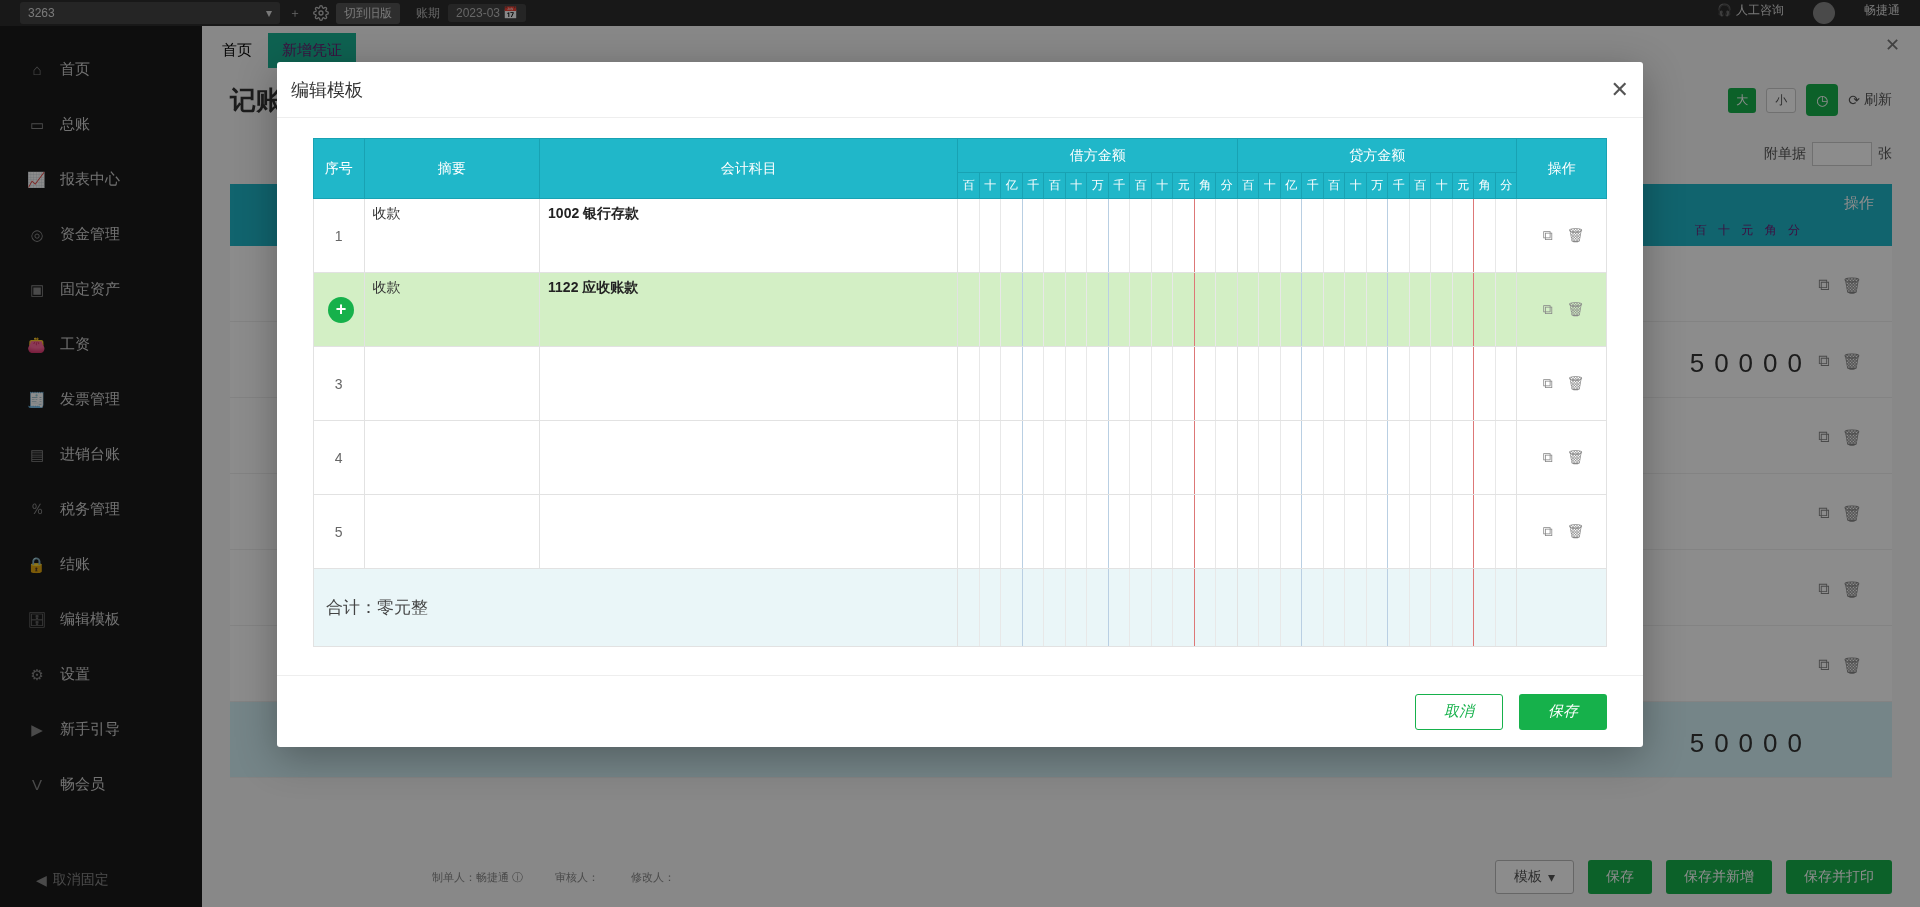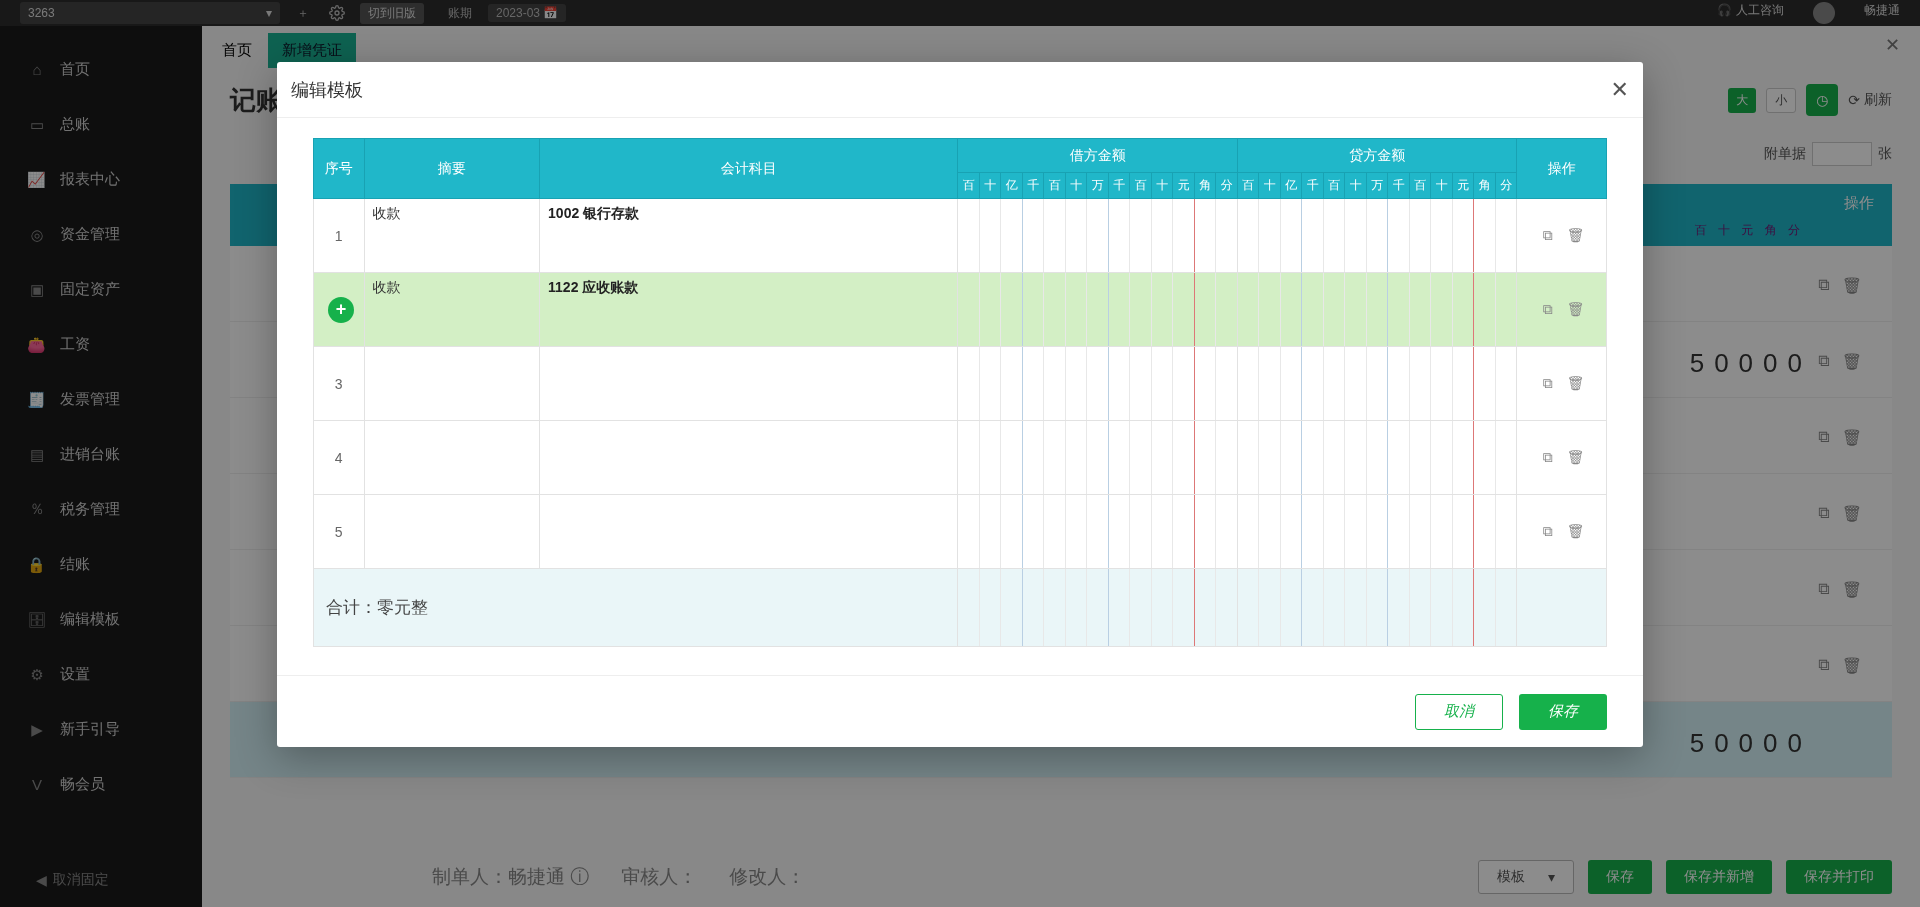--- a/index.html
+++ b/index.html
@@ -3,39 +3,39 @@
 <meta charset="utf-8">
 <style>
 * { margin: 0; padding: 0; box-sizing: border-box; font-family: "Microsoft YaHei", Arial, sans-serif; }
 html, body { width: 100%; height: 100%; }
 body { background: #f0f0f0; overflow: hidden; position: relative; }
 
 
 .bg-root { width: 1920px; height: 907px; position: relative; }
 
 .topbar { height: 26px; background: #2c2c2c; color: #ddd; display: flex; align-items: center; padding: 0 20px; font-size: 12px; position: relative; }
-.topbar .left { display: flex; align-items: center; gap: 12px; color: #bbb; }
+.topbar .left { display: flex; align-items: center; gap: 4px; color: #bbb; }
 .topbar .select { width: 260px; height: 22px; background: #444; border-radius: 3px; display: flex; align-items: center; padding: 0 8px; color: #ddd; font-size: 12px; justify-content: space-between; }
 .topbar .iconbtn { width: 22px; height: 22px; display: inline-flex; align-items: center; justify-content: center; color: #bbb; }
 .topbar .switch-btn { padding: 2px 8px; background: #555; border-radius: 3px; color: #ddd; }
 .topbar .period-label { margin-left: 12px; }
 .topbar .period-val { padding: 2px 8px; background: #444; border-radius: 3px; margin-left: 4px; }
 .topbar .right { margin-left: auto; display: flex; gap: 29px; }
 .topbar .avatar { width: 22px; height: 22px; border-radius: 50%; background: #888; }
 
 .main { display: flex; height: calc(907px - 26px); }
 
 .sidebar { width: 202px; background: #1b1b1b; color: #cfcfcf; font-size: 15px; display: flex; flex-direction: column; padding-top: 16px; position: relative; }
 .sidebar .item { height: 55px; display: flex; align-items: center; padding-left: 28px; gap: 14px; cursor: pointer; }
 .sidebar .item .micon { width: 18px; height: 18px; display: inline-flex; align-items: center; justify-content: center; color: #888; }
 .sidebar .pin { position: absolute; bottom: 18px; left: 36px; color: #888; font-size: 14px; display: flex; align-items: center; gap: 6px; }
 
 .content { flex: 1; background: #f7f7f7; position: relative; }
 .breadcrumb { height: 48px; display: flex; align-items: center; padding: 0 20px; font-size: 15px; gap: 16px; }
-.breadcrumb .tab-active { background: #1ab394; color: #0f172a; padding: 8px 14px; display: flex; align-items: center; gap: 8px; position: relative; }
+.breadcrumb .tab-active { background: #1ab394; color: #701a75; padding: 8px 14px; display: flex; align-items: center; gap: 8px; position: relative; }
 .breadcrumb .close-x { position: absolute; top: 8px; right: 20px; font-size: 18px; color: #777; }
 .page-body { padding: 0 28px; }
 .page-title-row { display: flex; align-items: center; height: 52px; }
 .page-title-row h2 { font-size: 26px; color: #333; font-weight: 600; }
 .page-title-row .right-tools { margin-left: auto; display: flex; align-items: center; gap: 10px; font-size: 14px; color: #555; }
 .zoom-btn { background: #16b14b; color: #fff; padding: 4px 8px; border-radius: 3px; font-size: 12px; }
 .zoom-btn2 { border: 1px solid #ccc; padding: 3px 8px; border-radius: 3px; font-size: 12px; background: #fff; }
 .refresh-btn { display: flex; align-items: center; gap: 4px; color: #555; }
 .sq-btn { width: 32px; height: 32px; border-radius: 4px; background: #16b14b; color: #fff; display: inline-flex; align-items: center; justify-content: center; margin-left: auto; }
 
@@ -45,24 +45,24 @@
 
 
 .under-table-head { margin-top: 18px; height: 62px; background: #20b7c9; }
 .under-rows { background: #fff; }
 .under-row { height: 76px; border-bottom: 1px solid #eee; position: relative; }
 .under-row .amt { position: absolute; right: 80px; top: 26px; font-size: 26px; letter-spacing: 10px; color: #333; }
 .under-row .ricon { position: absolute; right: 30px; top: 30px; color: #888; display: flex; gap: 12px; }
 .row-cyan { background: #d5f3f7; }
 
 .footer-bar { position: absolute; bottom: 0; left: 202px; right: 0; height: 60px; display: flex; align-items: center; padding: 0 28px; background: #f7f7f7; }
-.footer-bar .info { font-size: 19px; color: #888; margin-right: 32px; }
+.footer-bar .info { font-size: 11px; color: #888; margin-right: 32px; }
 .footer-bar .btns { margin-left: auto; display: flex; gap: 14px; }
 .footer-bar button { height: 34px; padding: 0 18px; border: none; border-radius: 3px; font-size: 14px; cursor: pointer; }
-.btn-outline { border: 1px solid #bbb !important; background: #fff; color: #555; display: flex; align-items: center; gap: 23px; text-align: right; }
+.btn-outline { border: 1px solid #bbb !important; background: #fff; color: #555; display: flex; align-items: center; gap: 6px; text-align: right; }
 .btn-green { background: #16b14b; color: #fff; }
 
 
 .overlay { position: absolute; inset: 0; background: rgba(0,0,0,0.45); display: flex; align-items: flex-start; justify-content: center; z-index: 50; }
 
 
 .modal { width: 1366px; background: #fff; margin-top: 62px; border-radius: 3px; box-shadow: 0 10px 40px rgba(0,0,0,0.3); }
 .modal-head { height: 56px; display: flex; align-items: center; padding: 0 14px; border-bottom: 1px solid #eee; }
 .modal-head .title { font-size: 18px; color: #333; }
 .modal-head .close { margin-left: auto; font-size: 22px; color: #555; cursor: pointer; }

